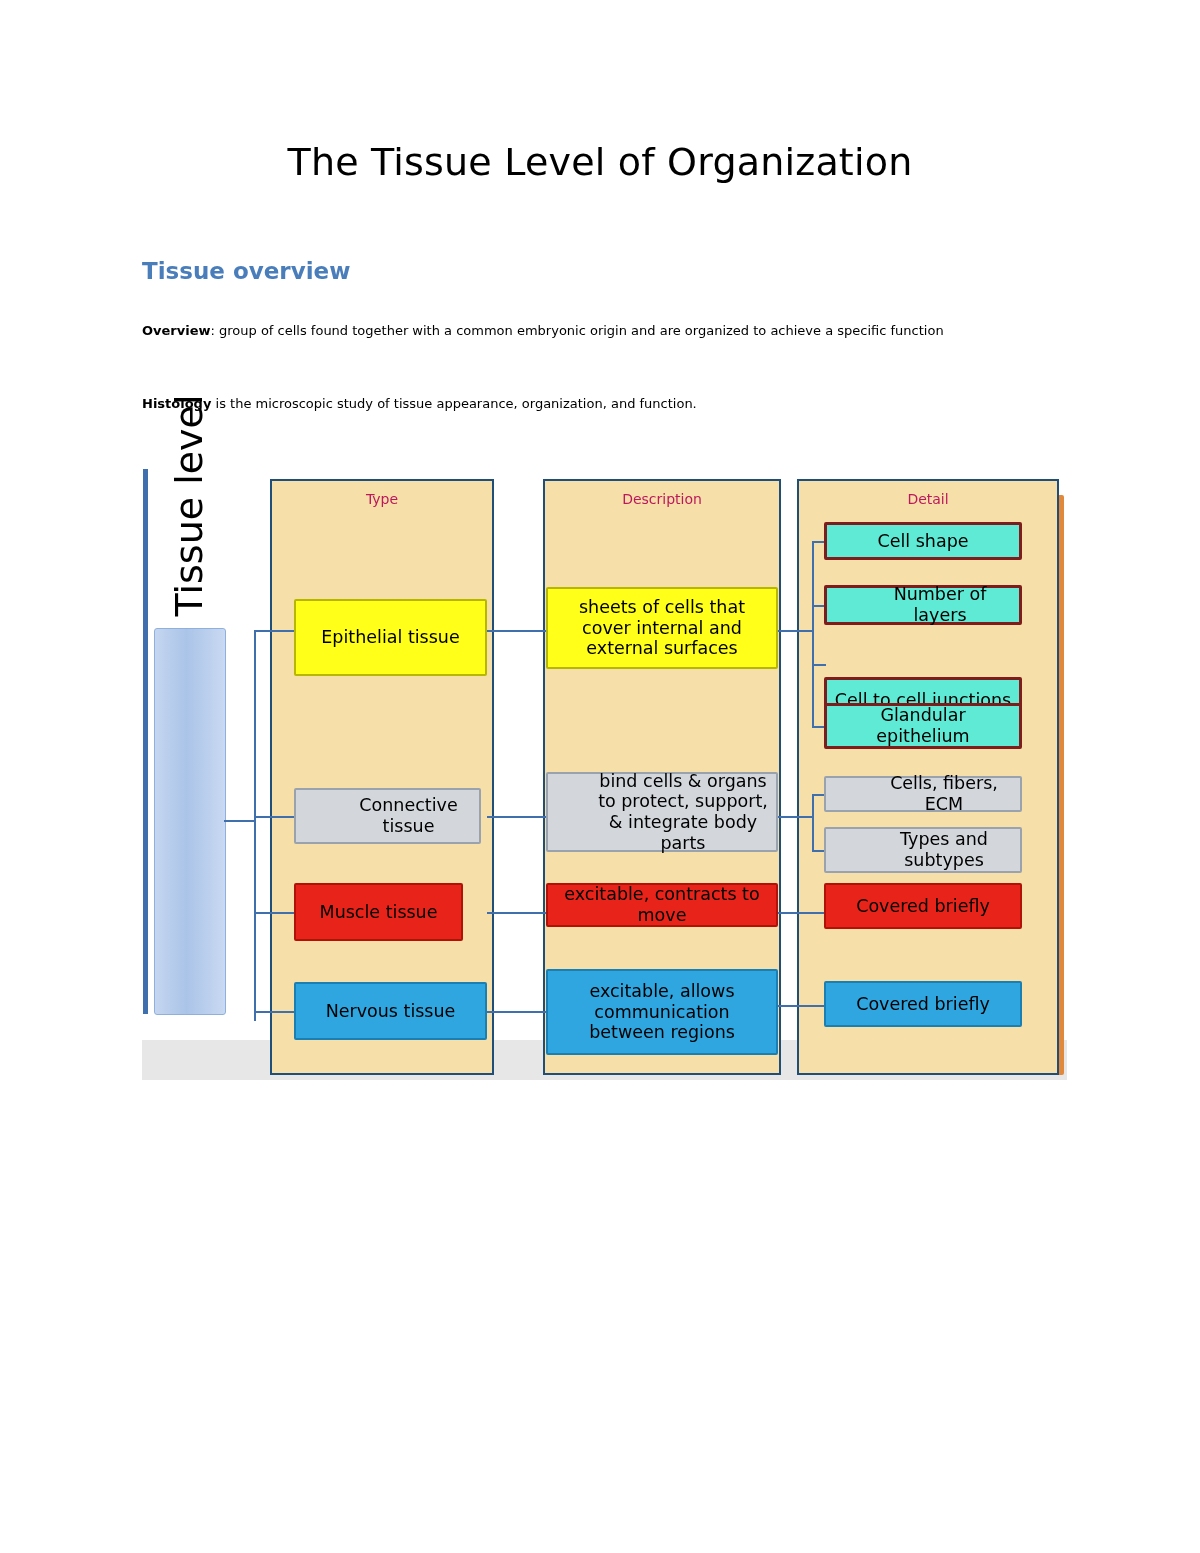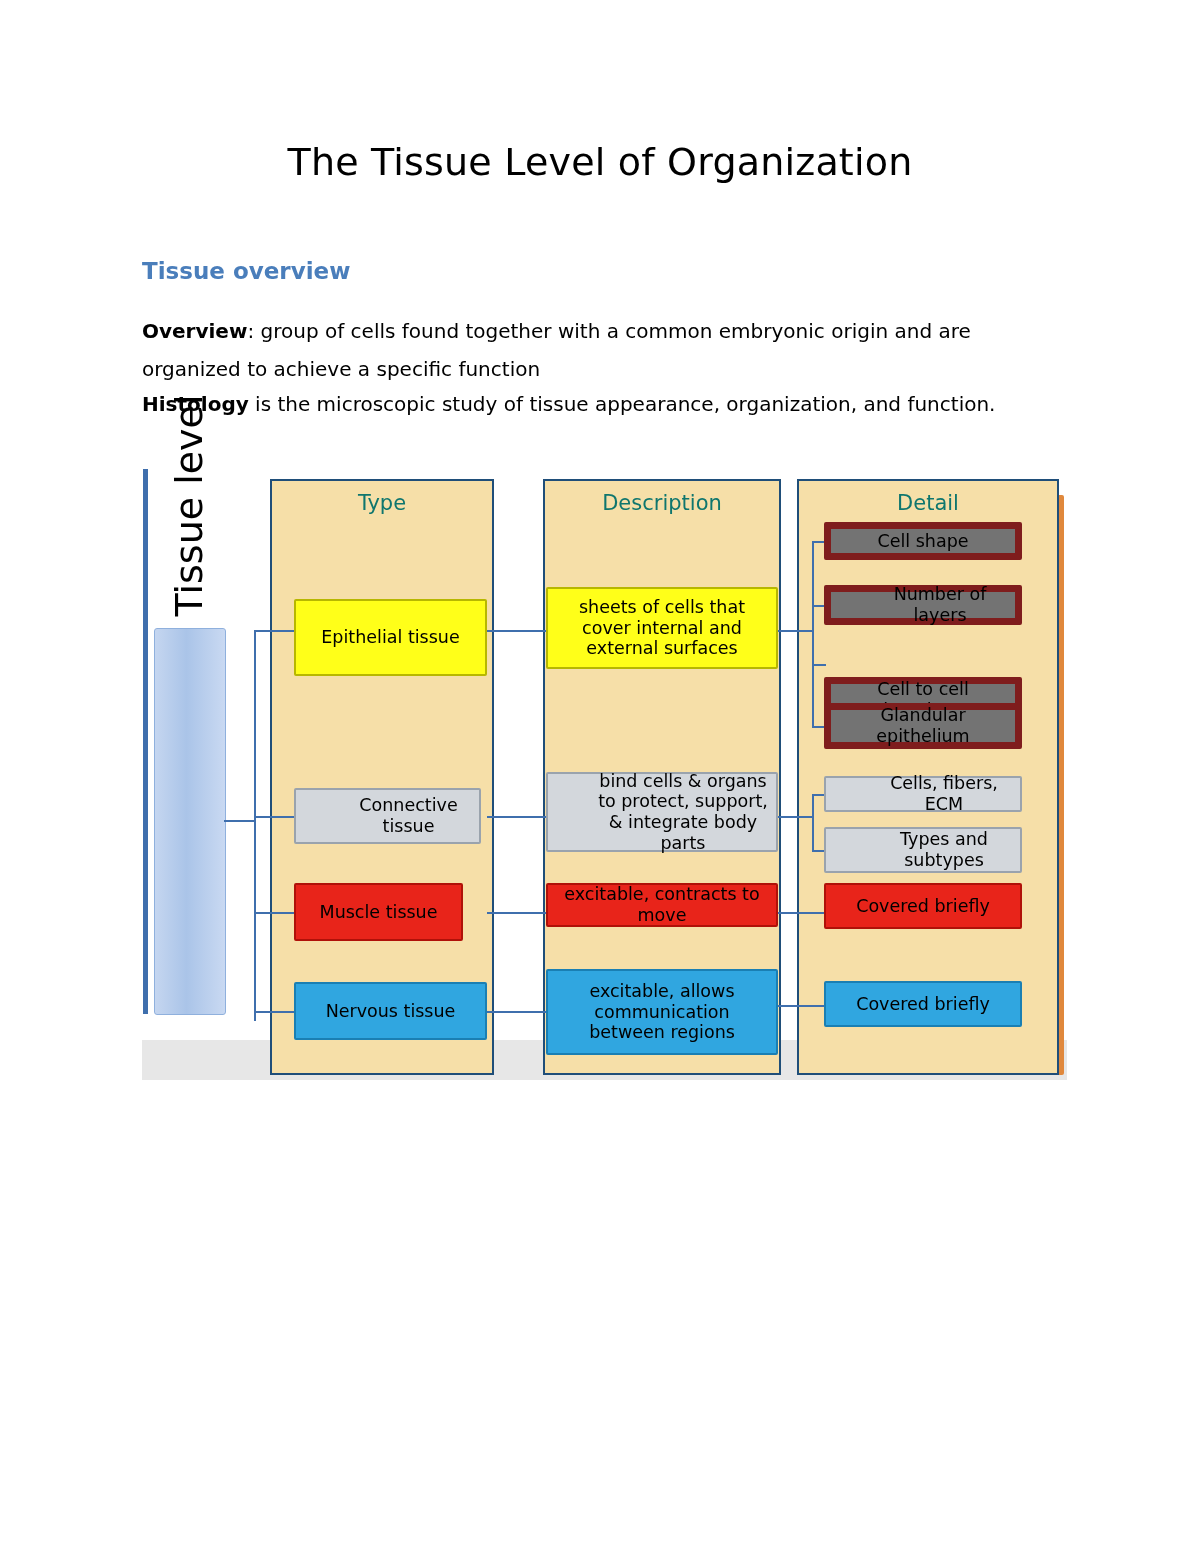--- a/index.html
+++ b/index.html
@@ -35,21 +35,21 @@
     top: 258px;
     left: 142px;
     font-size: 23px;
     font-weight: bold;
     color: #4a7ebb;
   }
   .para {
     position: absolute;
     left: 142px;
     width: 920px;
-    font-size: 20px;
+    font-size: 13px;
     line-height: 38px;
     color: #000;
   }
   .para b { font-weight: bold; }
   #para-overview { top: 312px; }
   #para-histology { top: 385px; }
 
   
   .diagram {
     position: absolute;
@@ -80,22 +80,22 @@
     background: #f6dfa8;
     border: 2px solid #1f4e79;
     box-sizing: border-box;
   }
   .col-title {
     position: absolute;
     top: 10px;
     left: 0;
     width: 100%;
     text-align: center;
-    font-size: 21px;
-    color: #0f766e;
+    font-size: 14px;
+    color: #be185d;
   }
   #col-type   { left: 128px; top: 14px; width: 224px; height: 596px; }
   #col-desc   { left: 401px; top: 14px; width: 238px; height: 596px; }
   #col-detail { left: 655px; top: 14px; width: 262px; height: 596px; }
 
   
   .tissue-level-banner {
     position: absolute;
     left: 12px;
     top: 163px;
@@ -137,21 +137,21 @@
     display: flex;
     align-items: center;
     justify-content: center;
     text-align: center;
     font-size: 17.5px;
     line-height: 1.18;
     padding: 2px 6px;
     border-radius: 2px;
   }
   .n-yellow { background: #ffff19; border: 2px solid #b7b700; }
-  .n-yellow-soft { background: #737373; border: 7px solid #7f1d1d; }
+  .n-yellow-soft { background: #5eead4; border: 3px solid #7f1d1d; }
   .n-grey { background: #d3d7dc; border: 2px solid #9aa3ad; padding-left: 48px; }
   .n-red  { background: #e8241a; border: 2px solid #b01109; color: #000; }
   .n-blue { background: #30a6e0; border: 2px solid #1a7fb3; color: #000; }
 
   
   #n-epithelial { left: 152px; top: 134px; width: 193px; height: 77px; }
   #n-connective { left: 152px; top: 323px; width: 187px; height: 56px; }
   #n-muscle     { left: 152px; top: 418px; width: 169px; height: 58px; }
   #n-nervous    { left: 152px; top: 517px; width: 193px; height: 58px; }
 

